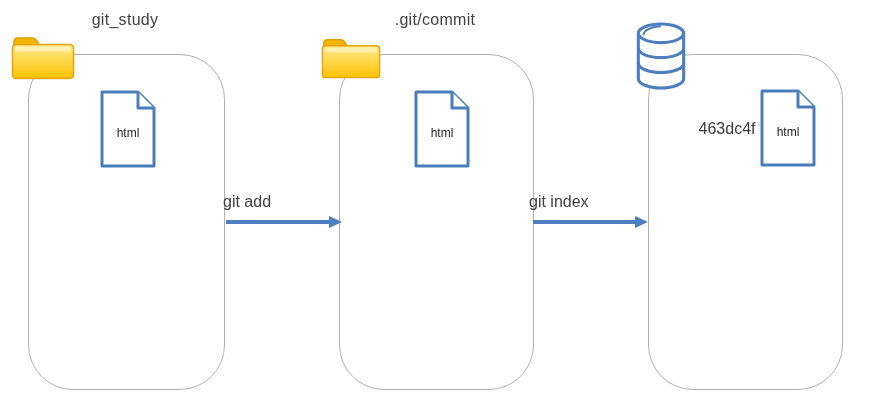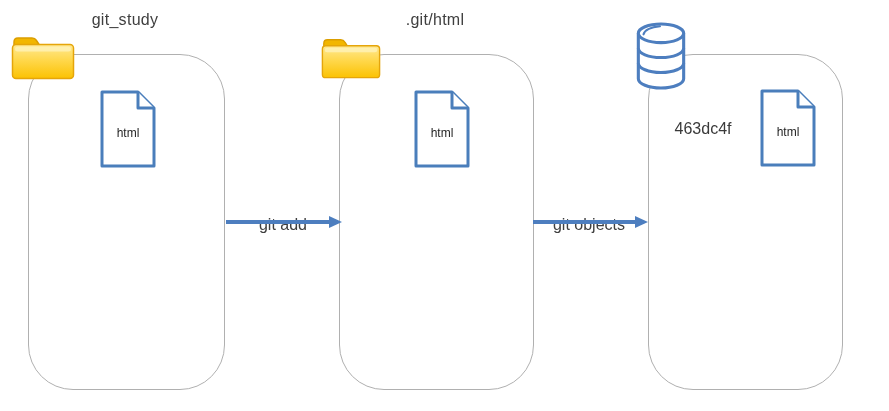--- a/index.html
+++ b/index.html
@@ -62,21 +62,21 @@
     display: flex;
     align-items: center;
     justify-content: center;
     padding-top: 8px;
     font-size: 12px;
     color: #1f1f1f;
   }
 
   .hash {
     position: absolute;
-    left: 658px;
+    left: 682px;
     top: 120px;
     width: 90px;
     text-align: center;
     font-size: 16px;
     color: #3a3a3a;
   }
 
   .arrow {
     position: absolute;
     top: 215px;
@@ -94,35 +94,34 @@
   .arrow .head {
     width: 0; height: 0;
     border-left: 13px solid #4d7ebf;
     border-top: 6.5px solid transparent;
     border-bottom: 6.5px solid transparent;
   }
   .arrow-label {
     position: absolute;
     top: 193px;
     width: 120px;
-    text-align: center;
+    text-align: left;
     font-size: 16px;
     color: #3f3f3f;
-    margin-top: 23px;
   }
   .arrow-label.al1 { left: 223px; }
   .arrow-label.al2 { left: 529px; }
 </style>
 </head>
 <body>
 
 <div class="canvas">
 
   <div class="title t1">git_study</div>
-  <div class="title t2">.git/html</div>
+  <div class="title t2">.git/commit</div>
 
   <div class="box b1"></div>
   <div class="box b2"></div>
   <div class="box b3"></div>
 
   <svg class="icon-abs folder f1" width="66" height="48" viewBox="0 0 66 48">
     <defs>
       <linearGradient id="fg1" x1="0" y1="0" x2="0" y2="1">
         <stop offset="0%" stop-color="#ffe993"></stop>
         <stop offset="45%" stop-color="#ffd84d"></stop>
@@ -180,19 +179,19 @@
   </div>
 
   <div class="hash">463dc4f</div>
 
   <div class="arrow-label al1">git add</div>
   <div class="arrow a1">
     <div class="shaft"></div>
     <div class="head"></div>
   </div>
 
-  <div class="arrow-label al2">git objects</div>
+  <div class="arrow-label al2">git index</div>
   <div class="arrow a2">
     <div class="shaft"></div>
     <div class="head"></div>
   </div>
 
 </div>
 
 </body></html>

